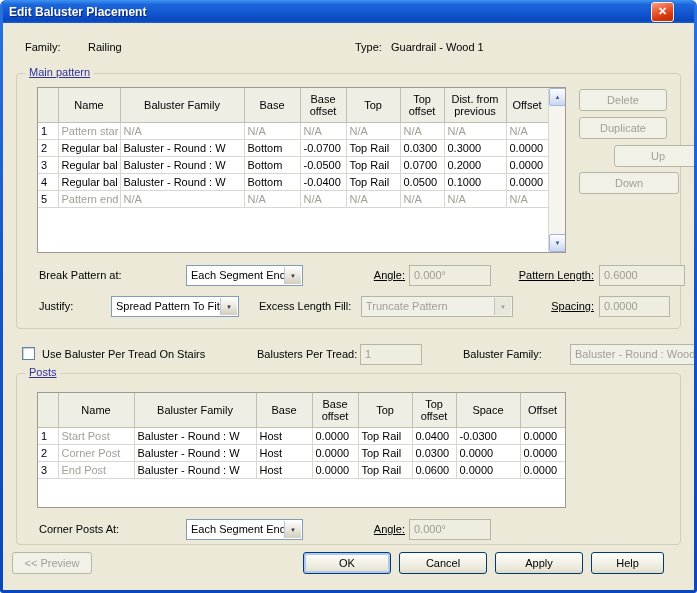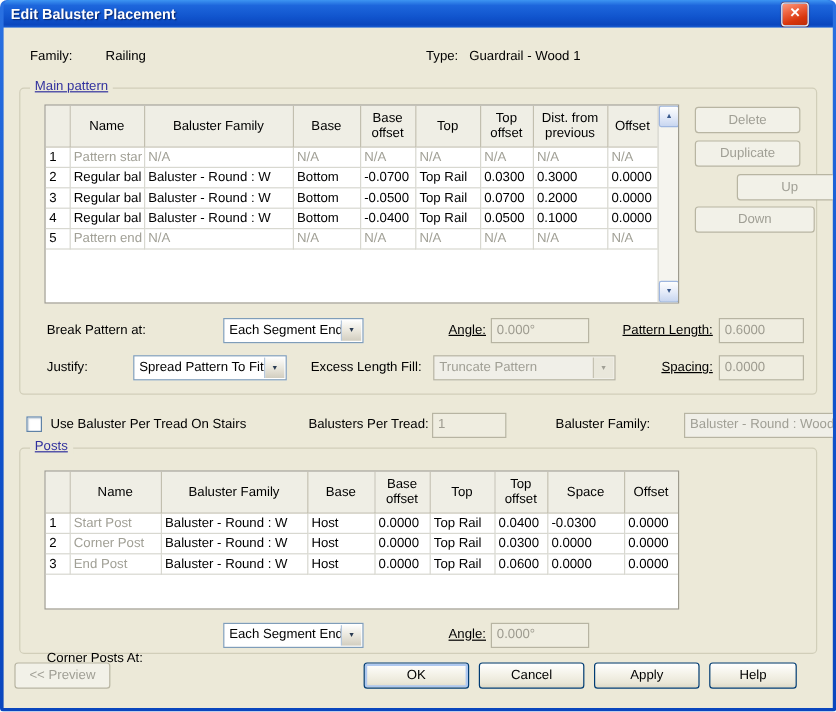--- a/index.html
+++ b/index.html
@@ -174,21 +174,21 @@
       <span class="lbl" style="left:22px;top:195px;">Break Pattern at:</span>
       <div class="combo" style="left:169px;top:191px;width:117px;">
         <span class="combo-value">Each Segment End</span>
         <span class="combo-arrow">▼</span>
       </div>
       <span class="lbl right" style="left:308px;top:195px;width:80px;">Angle:</span>
       <div class="field" style="left:392px;top:191px;width:82px;">
         <span>0.000°</span>
       </div>
       <span class="lbl right" style="left:457px;top:195px;width:120px;">Pattern Length:</span>
-      <div class="field" style="left:582px;top:191px;width:71px;">
+      <div class="field" style="left:582px;top:191px;width:86px;">
         <span>0.6000</span>
       </div>
 
       <span class="lbl" style="left:22px;top:226px;">Justify:</span>
       <div class="combo" style="left:94px;top:222px;width:128px;">
         <span class="combo-value">Spread Pattern To Fit</span>
         <span class="combo-arrow">▼</span>
       </div>
       <span class="lbl" style="left:242px;top:226px;">Excess Length Fill:</span>
       <div class="combo disabled" style="left:344px;top:222px;width:152px;">
@@ -273,21 +273,21 @@
                 <td>0.0000</td>
                 <td>Top Rail</td>
                 <td>0.0600</td>
                 <td>0.0000</td>
                 <td>0.0000</td>
               </tr>
             </tbody>
         </table>
       </div>
 
-      <span class="lbl" style="left:22px;top:149px;margin-top:20px;">Corner Posts At:</span>
+      <span class="lbl" style="left:22px;top:149px;">Corner Posts At:</span>
       <div class="combo" style="left:169px;top:145px;width:117px;">
         <span class="combo-value">Each Segment End</span>
         <span class="combo-arrow">▼</span>
       </div>
       <span class="lbl right" style="left:308px;top:149px;width:80px;">Angle:</span>
       <div class="field" style="left:392px;top:145px;width:82px;">
         <span>0.000°</span>
       </div>
     </div>
 

